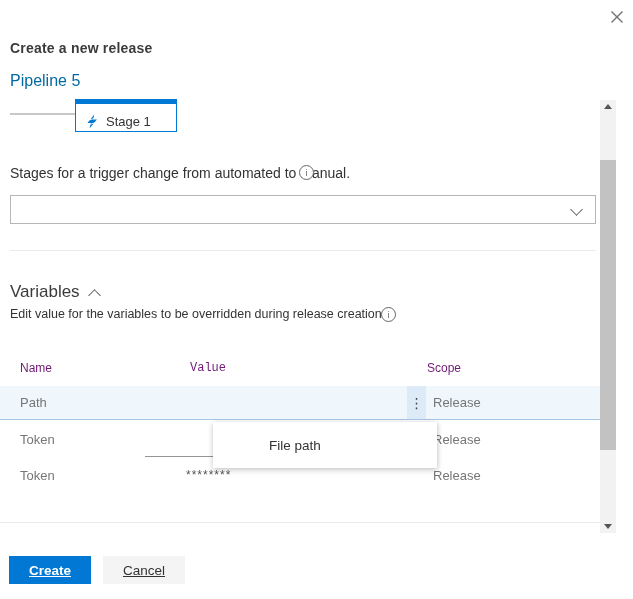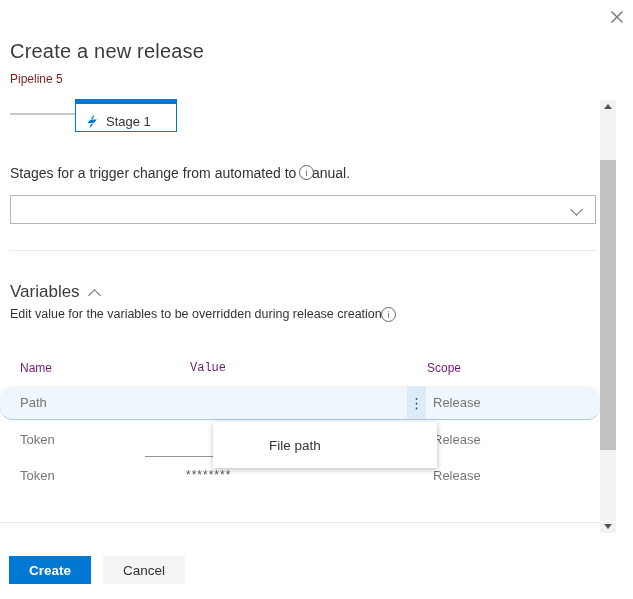--- a/index.html
+++ b/index.html
@@ -6,22 +6,22 @@
   html,body { width:633px; height:599px; background:#fff; overflow:hidden;
     font-family:"Liberation Sans", sans-serif; color:#333; position:relative; }
 
   .abs { position:absolute; }
 
   
   .close-btn { left:606px; top:6px; width:22px; height:22px; display:flex;
     align-items:center; justify-content:center; cursor:pointer; }
 
   
-  .title { left:10px; top:40px; font-size:20px; font-weight:400; color:#3b3b3b; letter-spacing:.2px; }
-  .subtitle { left:10px; top:72px; font-size:12px; color:#7f1d1d; }
+  .title { left:10px; top:40px; font-size:14px; font-weight:700; color:#3b3b3b; letter-spacing:.2px; }
+  .subtitle { left:10px; top:72px; font-size:16px; color:#0369a1; }
 
   
   .connector { left:10px; top:113px; width:65px; height:2px; background:#c8c8c8; }
   .stage-node { left:75px; top:99px; width:102px; height:33px; background:#fff;
     border:1px solid #0078d4; display:flex; align-items:center; padding:12px 0 0 9px; cursor:pointer; }
   .stage-topbar { position:absolute; left:-1px; top:-1px; width:102px; height:5px; background:#0078d4; }
   .stage-label { font-size:13px; color:#333; margin-left:7px; }
 
   
   .trigger-label { left:10px; top:165px; font-size:14px; color:#333; }
@@ -44,21 +44,21 @@
   .vars-title { left:10px; top:282px; font-size:17px; color:#3b3b3b; }
   .vars-collapse { left:90px; top:291px; width:9px; height:9px;
     border-top:1.5px solid #666; border-right:1.5px solid #666; transform:rotate(-45deg); cursor:pointer; }
   .vars-desc { left:10px; top:307px; font-size:12.5px; color:#333; }
 
   
   .th { top:361px; font-size:12px; color:#701a75; }
   .th-name { left:20px; } .th-value { left:190px;font-family:Liberation Mono, monospace; } .th-scope { left:427px; }
 
   .row { left:0; width:600px; height:36px; }
-  .row-path { top:386px; height:34px; background:#eff6fc; border-bottom:1px solid #a8c7e3;border-radius:13px; }
+  .row-path { top:386px; height:34px; background:#eff6fc; border-bottom:1px solid #a8c7e3; }
   .row-size { top:421px; }
   .row-token { top:457px; }
   .cell { position:absolute; top:0; height:100%; display:flex; align-items:center;
     font-size:13px; color:#767676; }
   .c-name { left:20px; } .c-scope { left:433px; }
   .c-value { left:186px; font-size:12px; color:#555; letter-spacing:1px; }
 
   .row-menu-btn { position:absolute; left:407px; top:0; width:19px; height:100%;
     background:#ddebf8; display:flex; align-items:center; justify-content:center;
     font-size:14px; color:#404040; cursor:pointer; }
@@ -74,21 +74,21 @@
   
   .sb-track { left:600px; top:100px; width:16px; height:433px; background:#f2f2f2; }
   .sb-thumb { left:600px; top:160px; width:16px; height:290px; background:#c2c2c2; cursor:pointer; }
   .sb-up { left:604px; top:104px; width:0; height:0; border-left:4px solid transparent;
     border-right:4px solid transparent; border-bottom:5px solid #555; cursor:pointer; }
   .sb-down { left:604px; top:524px; width:0; height:0; border-left:4px solid transparent;
     border-right:4px solid transparent; border-top:5px solid #555; cursor:pointer; }
 
   
   .btn { top:556px; height:28px; display:flex; align-items:center; justify-content:center;
-    font-size:13.5px; cursor:pointer; border:none; font-family:inherit; }
+    font-size:13.5px; cursor:pointer; border:none; font-family:inherit;text-decoration:underline; }
   .btn-create { left:9px; width:82px; background:#0078d4; color:#fff; font-weight:bold; }
   .btn-cancel { left:103px; width:82px; background:#f4f4f4; color:#333; }
 </style>
 </head>
 <body>
 
 <div class="abs close-btn">
   <svg width="14" height="14" viewBox="0 0 14 14">
     <line x1="1.5" y1="1.5" x2="12.5" y2="12.5" stroke="#777" stroke-width="1.4"></line>
     <line x1="12.5" y1="1.5" x2="1.5" y2="12.5" stroke="#777" stroke-width="1.4"></line>

